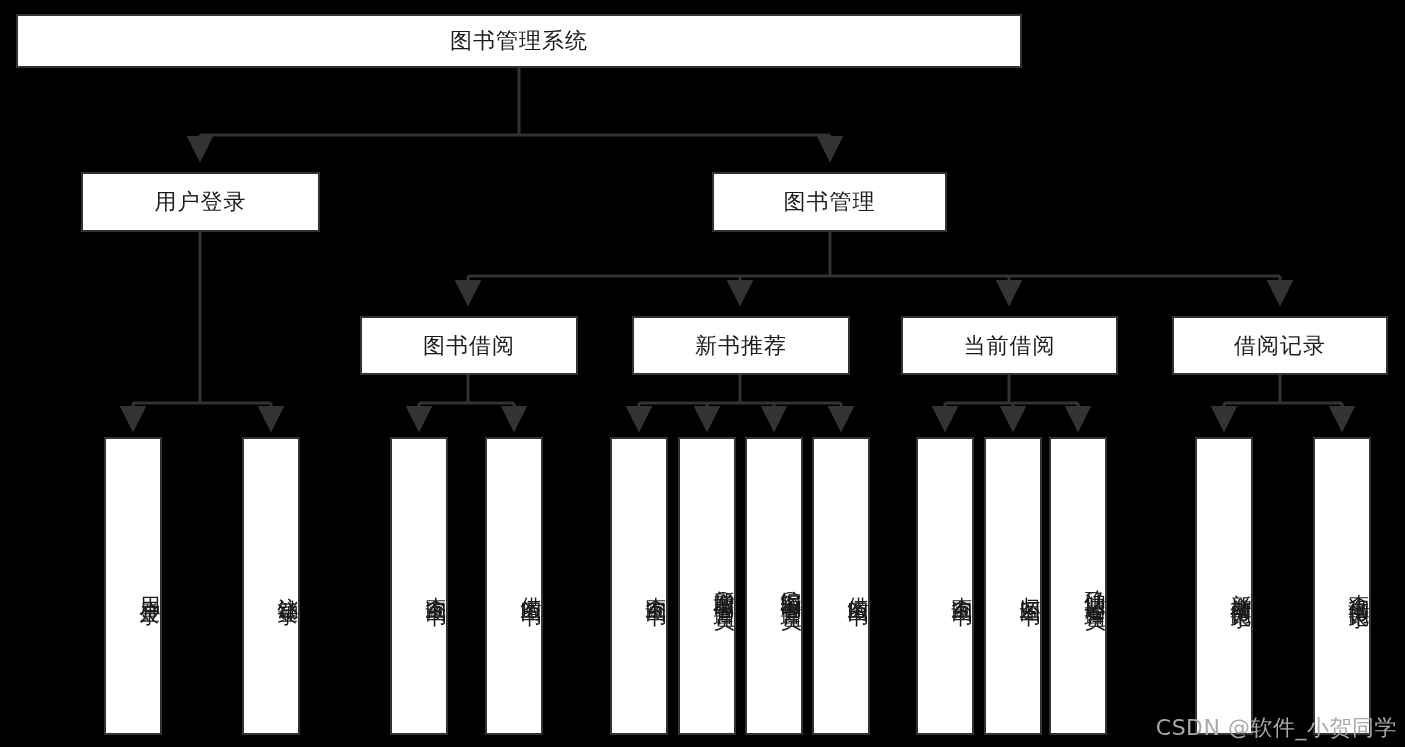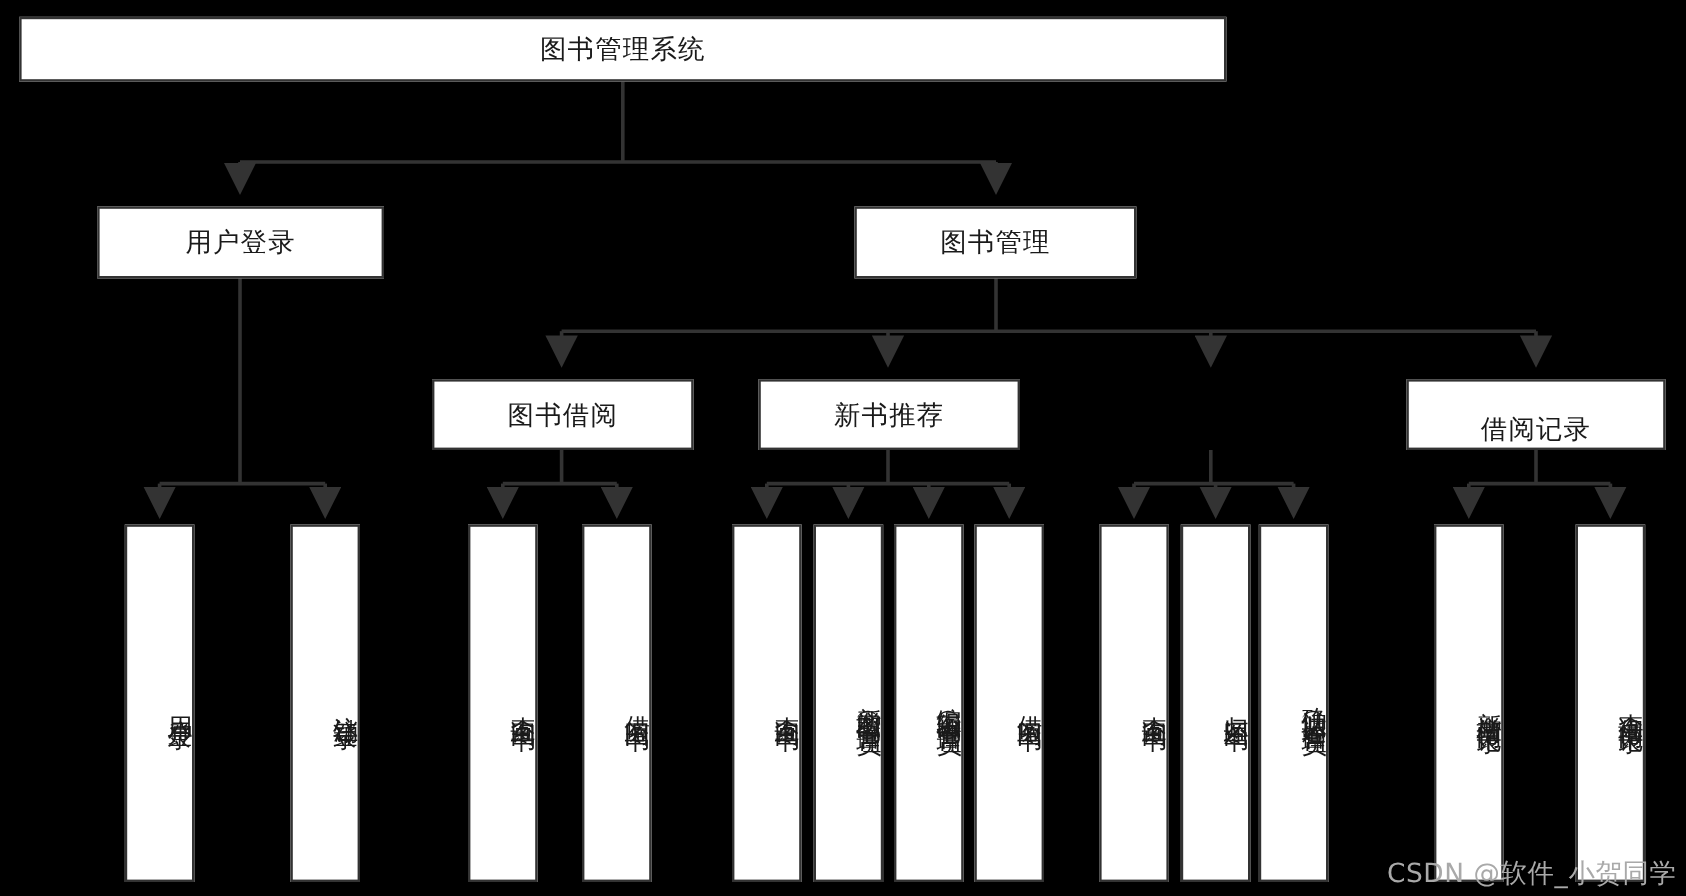--- a/index.html
+++ b/index.html
@@ -138,22 +138,25 @@
   </div>
 
   <div class="node horiz" style="left:360px; top:316px; width:218px; height:59px;">
     <span class="label">图书借阅</span>
   </div>
 
   <div class="node horiz" style="left:632px; top:316px; width:218px; height:59px;">
     <span class="label">新书推荐</span>
   </div>
 
-
-  <div class="node horiz" style="left:1172px; top:316px; width:216px; height:59px;align-items:flex-end;">
+  <div class="node horiz" style="left:901px; top:316px; width:217px; height:59px;">
+    <span class="label">当前借阅</span>
+  </div>
+
+  <div class="node horiz" style="left:1172px; top:316px; width:216px; height:59px;">
     <span class="label">借阅记录</span>
   </div>
 
   <div class="node vert" style="left:104px; top:437px; width:58px; height:298px;">
     <span class="label">用户登录</span>
   </div>
   <div class="node vert" style="left:242px; top:437px; width:58px; height:298px;">
     <span class="label">注销登录</span>
   </div>
 

